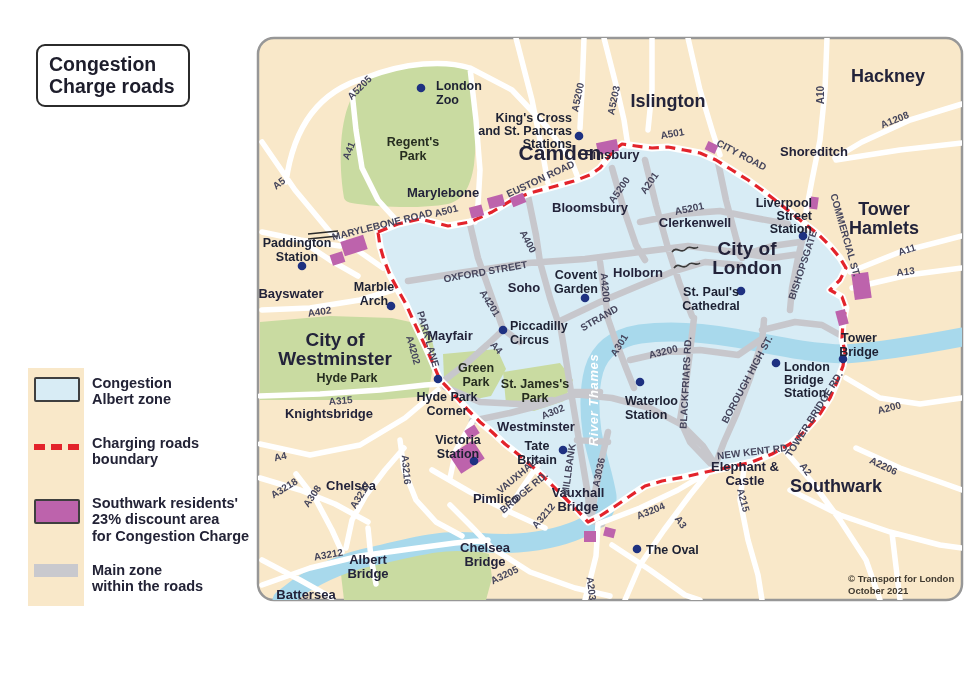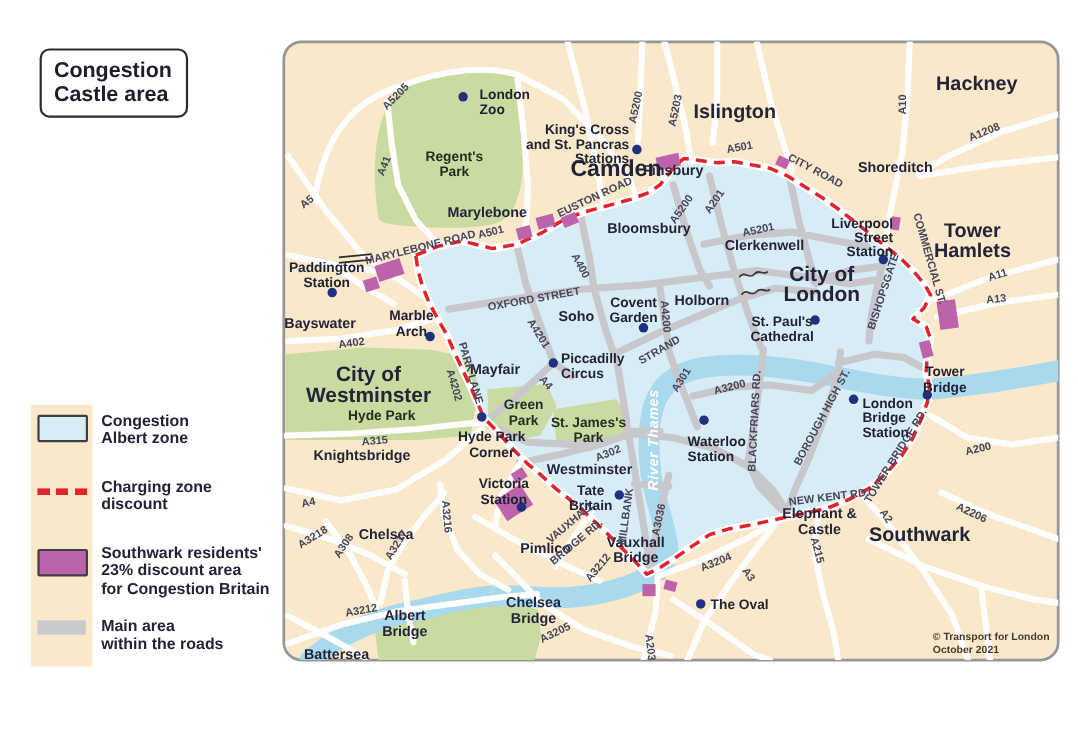--- a/index.html
+++ b/index.html
@@ -291,53 +291,53 @@
           <text x="588" y="589" class="t-road" text-anchor="middle" transform="rotate(83 588 589)">A203</text>
           <text x="598" y="400" class="t-river" text-anchor="middle" transform="rotate(-90 598 400)">River Thames</text>
           <text x="848" y="582" class="t-copy" text-anchor="start">© Transport for London</text>
           <text x="848" y="594" class="t-copy" text-anchor="start">October 2021</text>
         </g>
   </g>
 </svg>
 
 <div class="title-box">
   <div>Congestion</div>
-  <div>Castle area</div>
+  <div>Charge roads</div>
 </div>
 
 <div class="legend">
   <div class="legend-strip"></div>
 
   <div class="li" style="top:7px;">
     <div class="sw sw-zone"></div>
     <div class="tx">
       <div>Congestion</div>
       <div>Albert zone</div>
     </div>
   </div>
 
   <div class="li" style="top:67px;">
     <div class="sw sw-dash"></div>
     <div class="tx">
-      <div>Charging zone</div>
-      <div>discount</div>
+      <div>Charging roads</div>
+      <div>boundary</div>
     </div>
   </div>
 
   <div class="li" style="top:127px;">
     <div class="sw sw-disc"></div>
     <div class="tx">
       <div>Southwark residents'</div>
       <div>23% discount area</div>
-      <div>for Congestion Britain</div>
+      <div>for Congestion Charge</div>
     </div>
   </div>
 
   <div class="li" style="top:194px;">
     <div class="sw sw-road"></div>
     <div class="tx">
-      <div>Main area</div>
+      <div>Main zone</div>
       <div>within the roads</div>
     </div>
   </div>
 </div>
 
 </div>
 
 </body></html>

